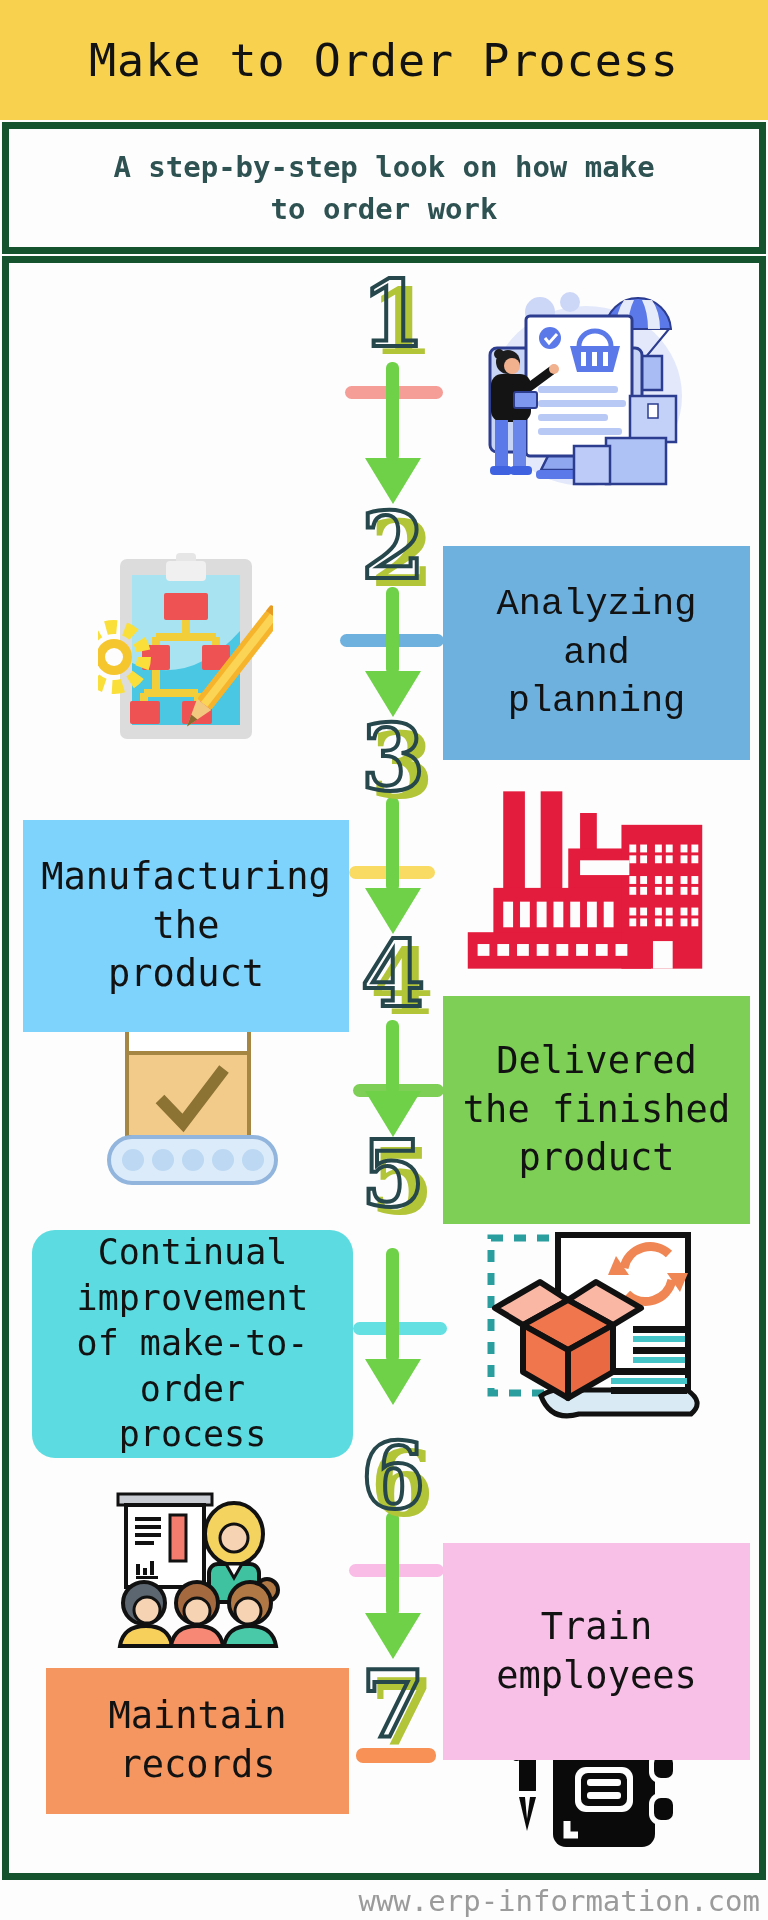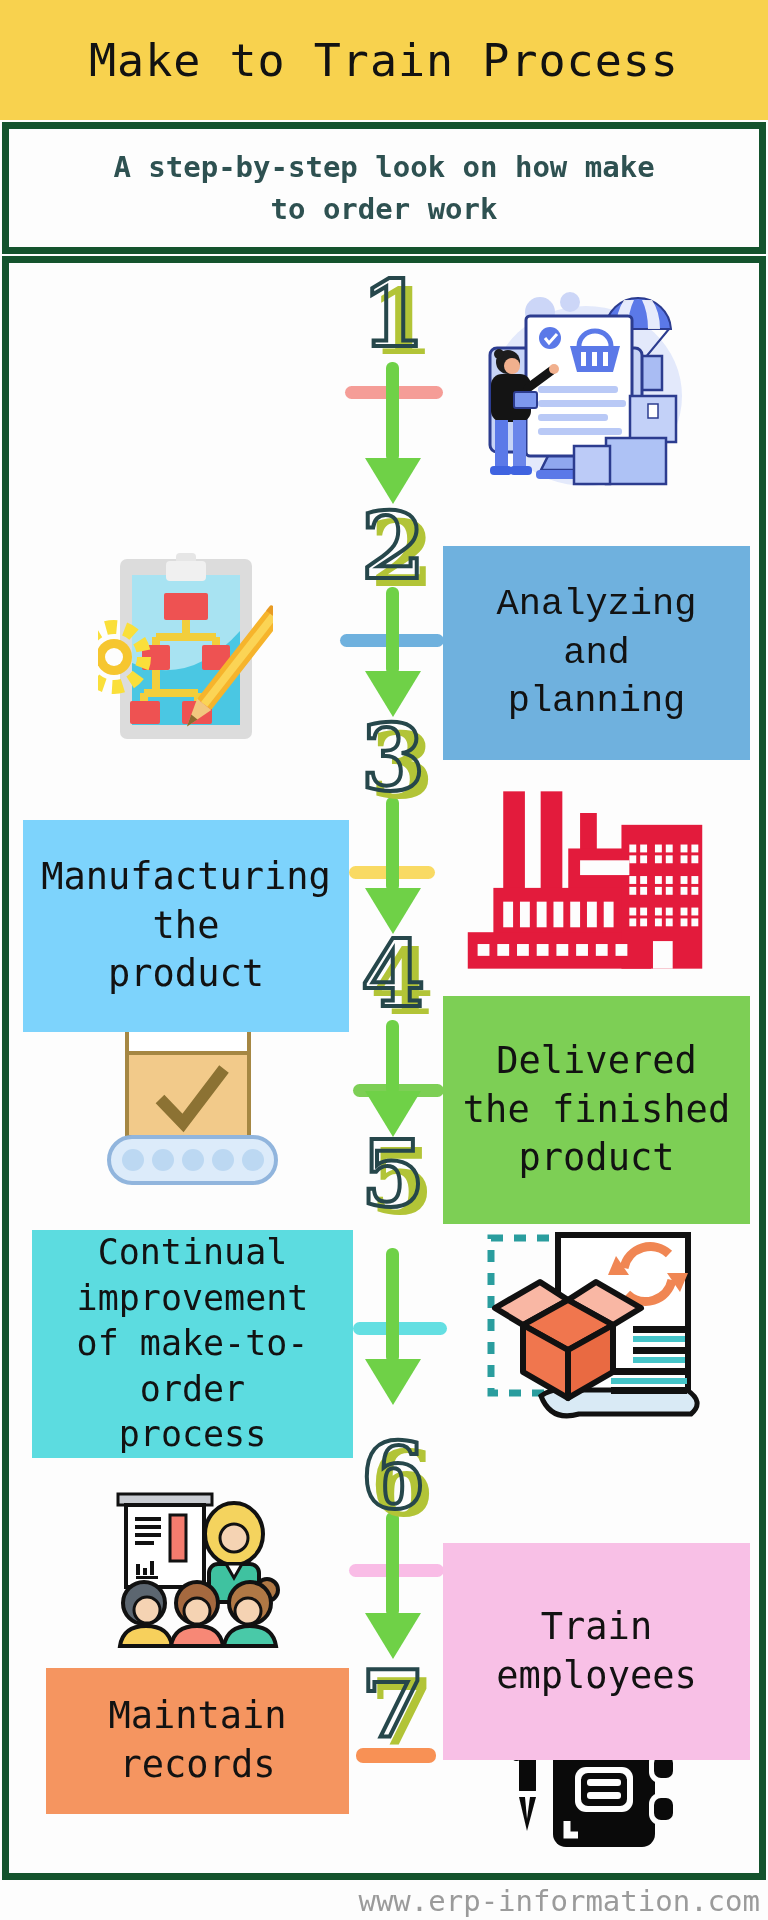--- a/index.html
+++ b/index.html
@@ -11,21 +11,21 @@
   .panel{position:absolute;background:#fdfdfd;border:7px solid #14532d;box-sizing:border-box;}
   .subtitle-box{left:2px;top:122px;width:764px;height:132px;display:flex;align-items:center;justify-content:center;}
   .subtitle-box .t{font-size:29px;font-weight:bold;color:#2e5151;text-align:center;line-height:1.45;white-space:pre-line;}
   .main-box{left:2px;top:256px;width:764px;height:1624px;}
   .sbox{position:absolute;display:flex;align-items:center;justify-content:center;z-index:3;}
   .sbox .t{font-size:37px;color:#121212;text-align:center;line-height:1.32;white-space:pre-line;}
   .b1{left:22px;top:277px;width:323px;height:212px;background:#f2837d;}
   .b2{left:443px;top:546px;width:307px;height:214px;background:#6fb1de;font-family:Liberation Mono, monospace;}
   .b3{left:23px;top:820px;width:326px;height:212px;background:#7dd3fc;}
   .b4{left:443px;top:996px;width:307px;height:228px;background:#7dcf55;}
-  .b5{left:32px;top:1230px;width:321px;height:228px;background:#5cdce0;}
+  .b5{left:32px;top:1230px;width:321px;height:228px;background:#5cdce0;border-radius:23px;}
   .b5 .t{font-size:35px;line-height:1.3;}
   .b6{left:443px;top:1543px;width:307px;height:217px;background:#f8c0e6;}
   .b7{left:46px;top:1668px;width:303px;height:146px;background:#f59560;}
   .connector{position:absolute;height:13px;border-radius:7px;z-index:1;}
   .c1{left:345px;top:386px;width:98px;background:#f59d97;}
   .c2{left:340px;top:634px;width:104px;background:#6fb1de;}
   .c3{left:349px;top:866px;width:86px;background:#f9da63;}
   .c4{left:353px;top:1084px;width:91px;background:#7dcf55;}
   .c5{left:353px;top:1322px;width:94px;background:#64dfe2;}
   .c6{left:349px;top:1564px;width:95px;background:#f9bce6;}
@@ -43,21 +43,21 @@
   .illus{position:absolute;z-index:2;}
   .footer{position:absolute;right:8px;top:1884px;width:760px;text-align:right;
           font-size:29px;color:#9b9b9b;}
 </style>
 </head>
 <body>
 
 <div class="page">
 
   <div class="header">
-    <h1>Make to Train Process</h1>
+    <h1>Make to Order Process</h1>
   </div>
 
   <div class="panel subtitle-box">
     <div class="t">A step-by-step look on how make
 to order work</div>
   </div>
 
   <div class="panel main-box"></div>
 
   <div class="connector c1"></div>

